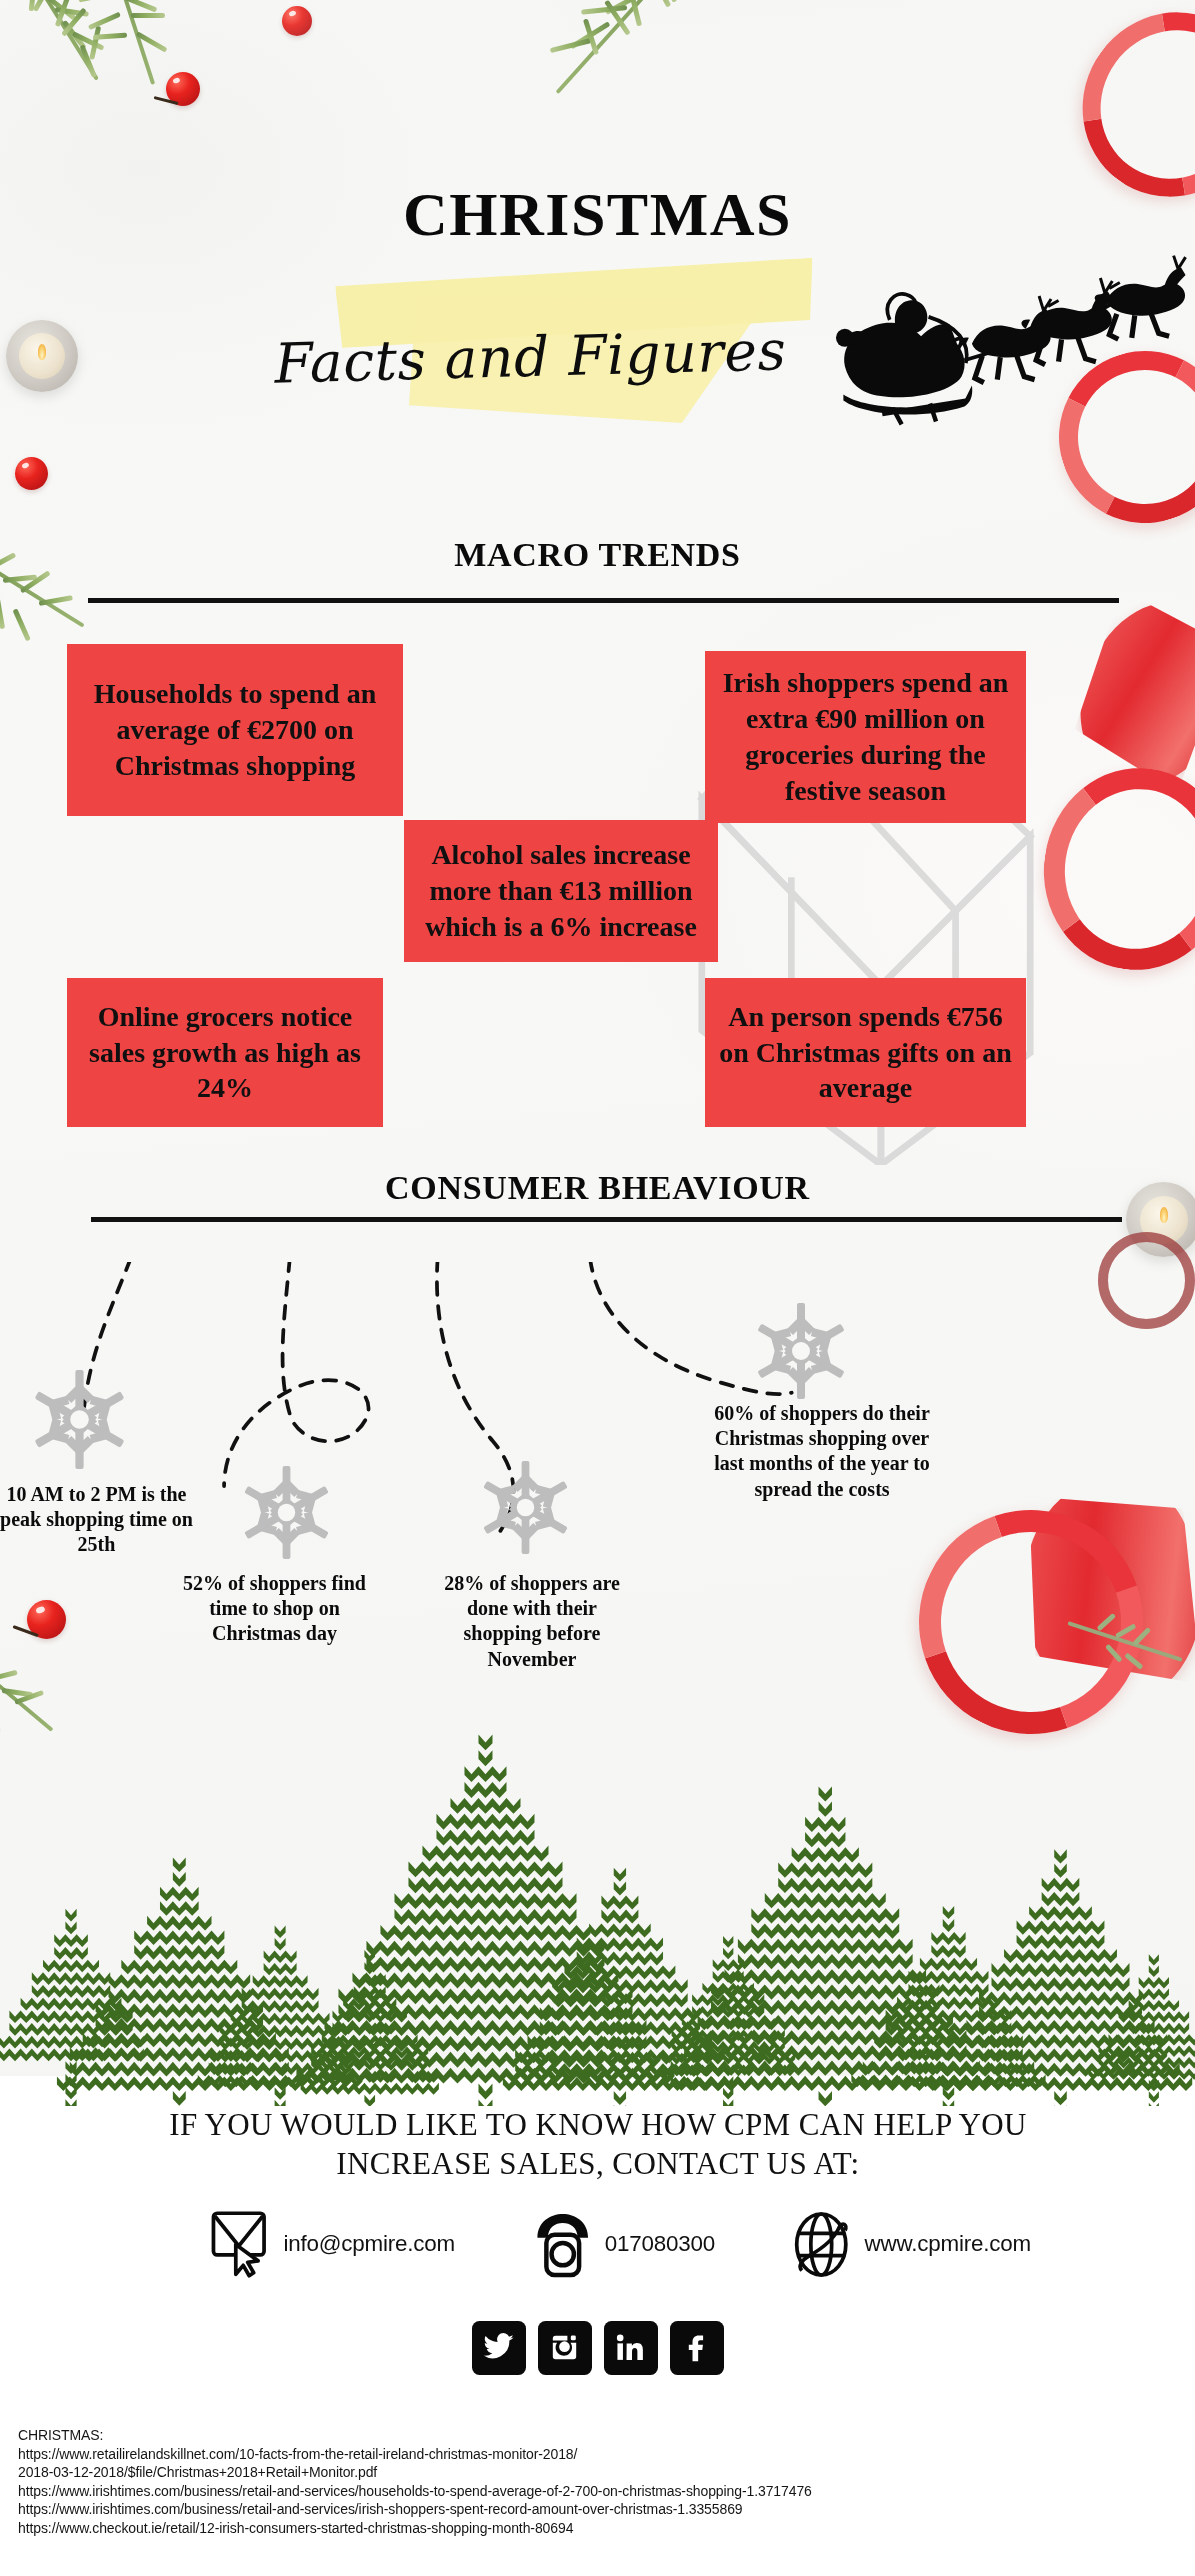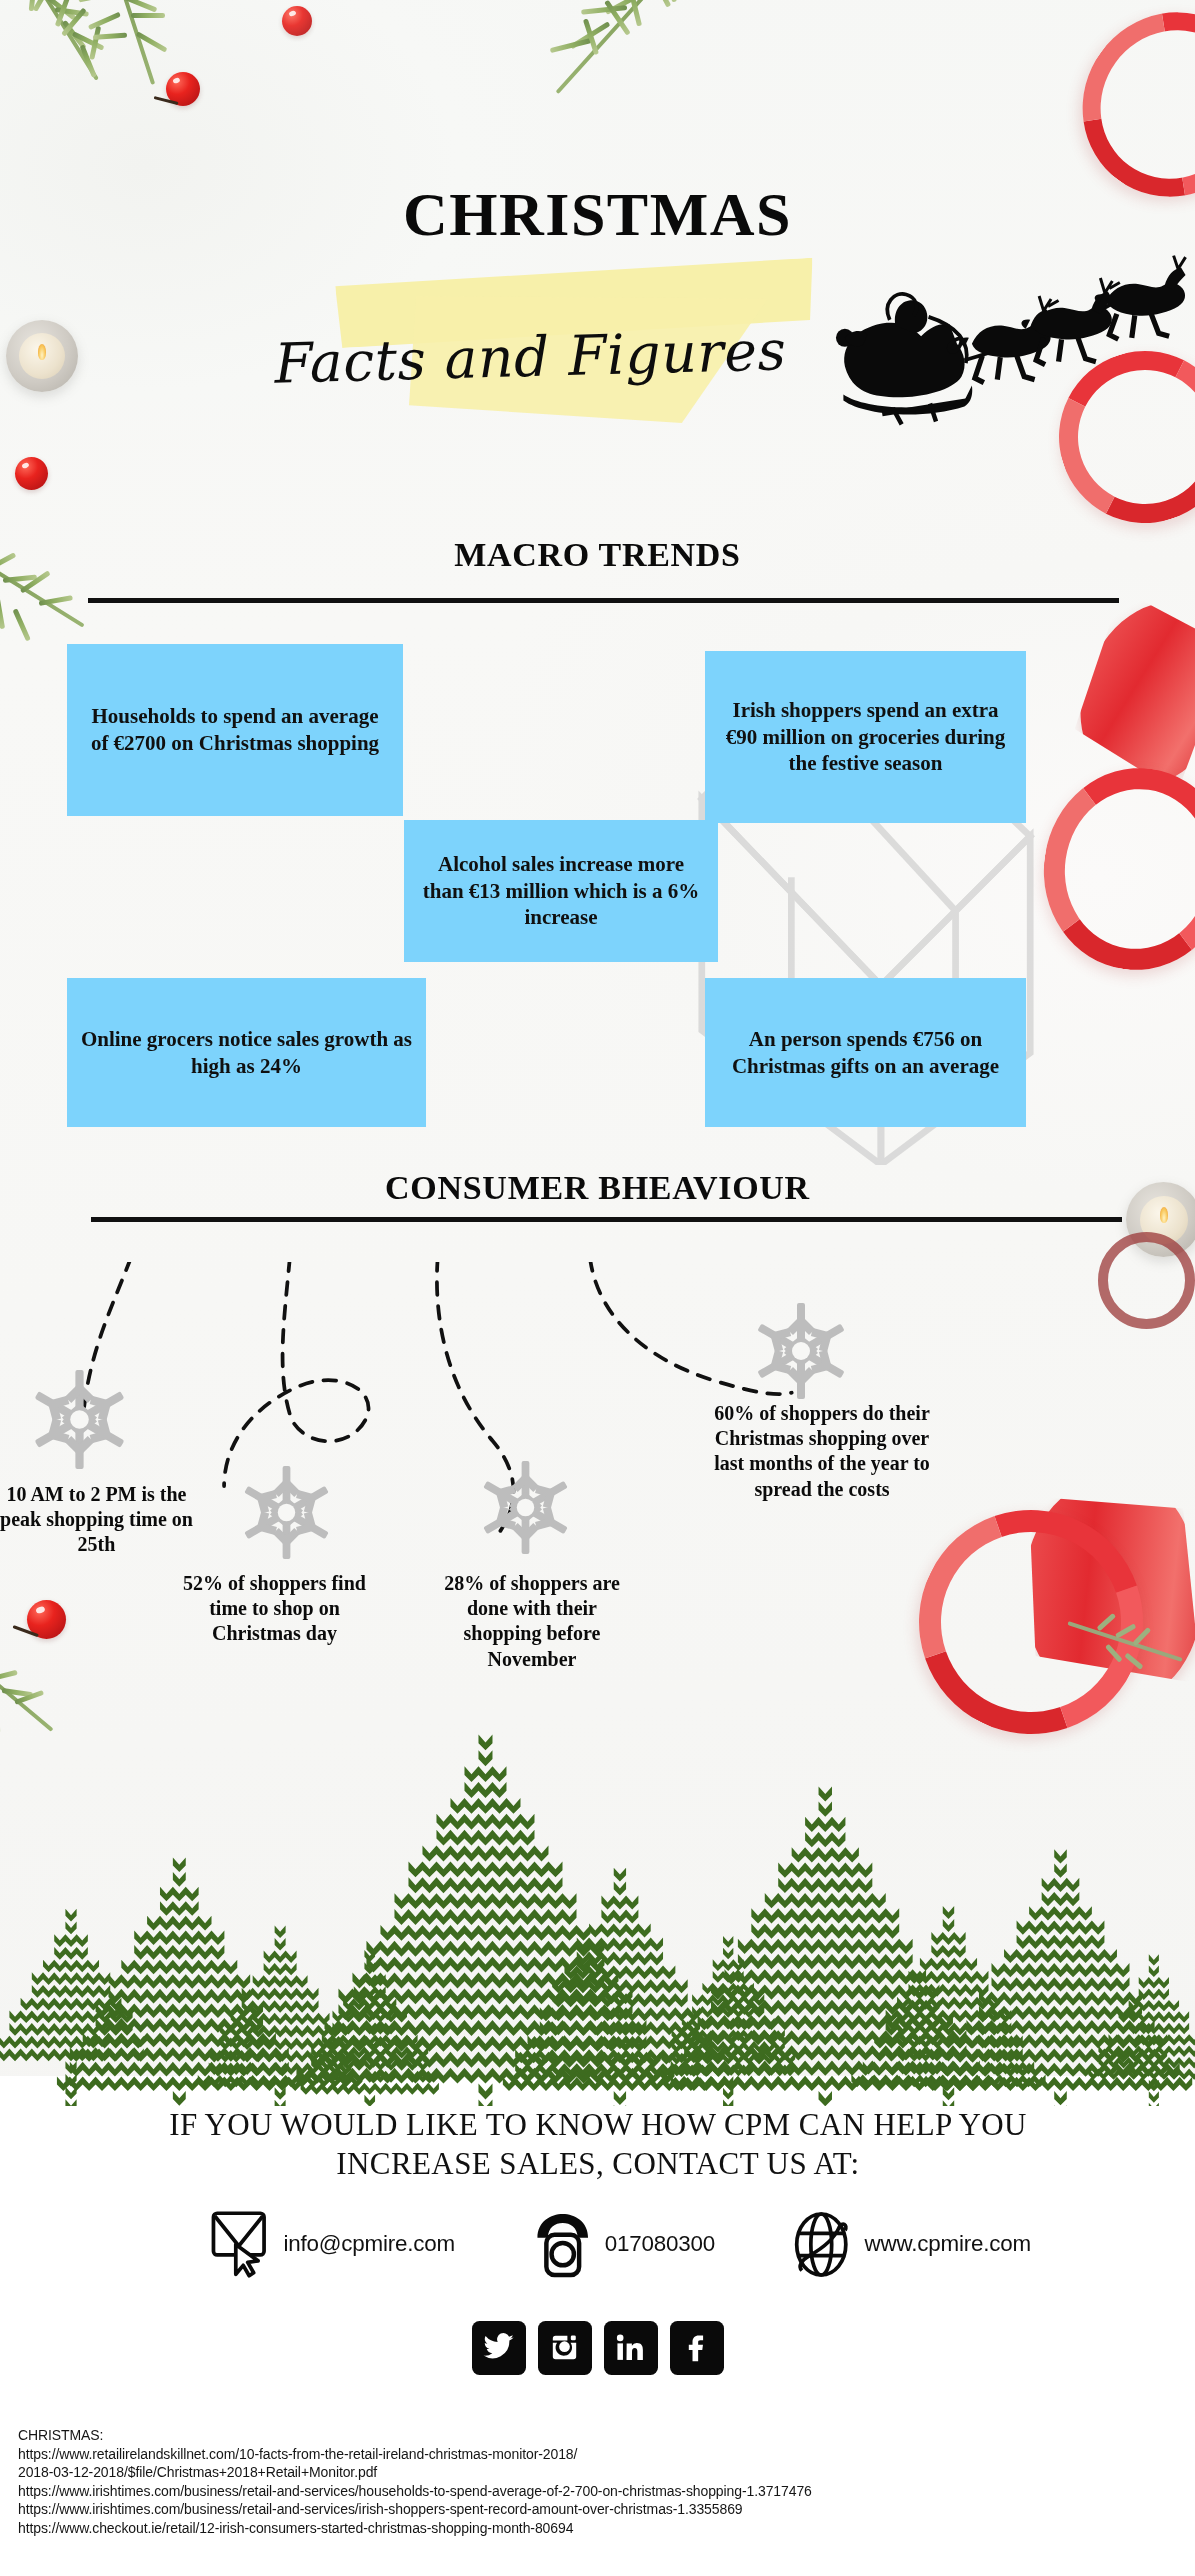--- a/index.html
+++ b/index.html
@@ -119,26 +119,26 @@
     position:absolute; width: 1195px; text-align:center;
     font-family: "Liberation Serif", serif; font-weight: 700;
     font-size: 34px; letter-spacing: 0.7px; color: #0b0b0b;
   }
   .section-rule {
     position:absolute; height: 5.2px; background: #111111;
   }
 
   
   .fact-box {
-    position:absolute; background: #7dd3fc;
+    position:absolute; background: #ef4444;
     display:flex; align-items:center; justify-content:center;
     padding: 10.5px 13.4px;
     font-family: "Liberation Serif", serif; font-weight: 700;
     color: #101010; text-align:center; line-height: 1.28;
-    font-size: 21px;
+    font-size: 28px;
   }
 
   
   .snowflake { position:absolute; }
   .cb-text {
     position:absolute; text-align:center;
     font-family: "Liberation Serif", serif; font-weight:700;
     font-size: 20px; color: #0b0b0b; line-height: 1.26;
   }
   #cb-dashes { position:absolute; left: 0; top: 1262px; width: 1195px; height: 351px; }
@@ -368,21 +368,21 @@
 </div>
 
 <div class="fact-box" style="left:705px; top:651px; width:321px; height:172px;">
   <span>Irish shoppers spend an extra €90 million on groceries during the festive season</span>
 </div>
 
 <div class="fact-box" style="left:396px; top:820px; width:314px; height:142px;margin-left:8px;">
   <span>Alcohol sales increase more than €13 million which is a 6% increase</span>
 </div>
 
-<div class="fact-box" style="left:67px; top:978px; width:359px; height:149px;text-align:center;">
+<div class="fact-box" style="left:67px; top:978px; width:316px; height:149px;text-align:center;">
   <span>Online grocers notice sales growth as high as 24%</span>
 </div>
 
 <div class="fact-box" style="left:705px; top:978px; width:321px; height:149px;">
   <span>An person spends €756 on Christmas gifts on an average</span>
 </div>
 
 <div class="section-head" style="left:0; top:1169px;">CONSUMER BHEAVIOUR</div>
 <div class="section-rule" style="left:91px; top:1217px; width:1031px;"></div>
 

